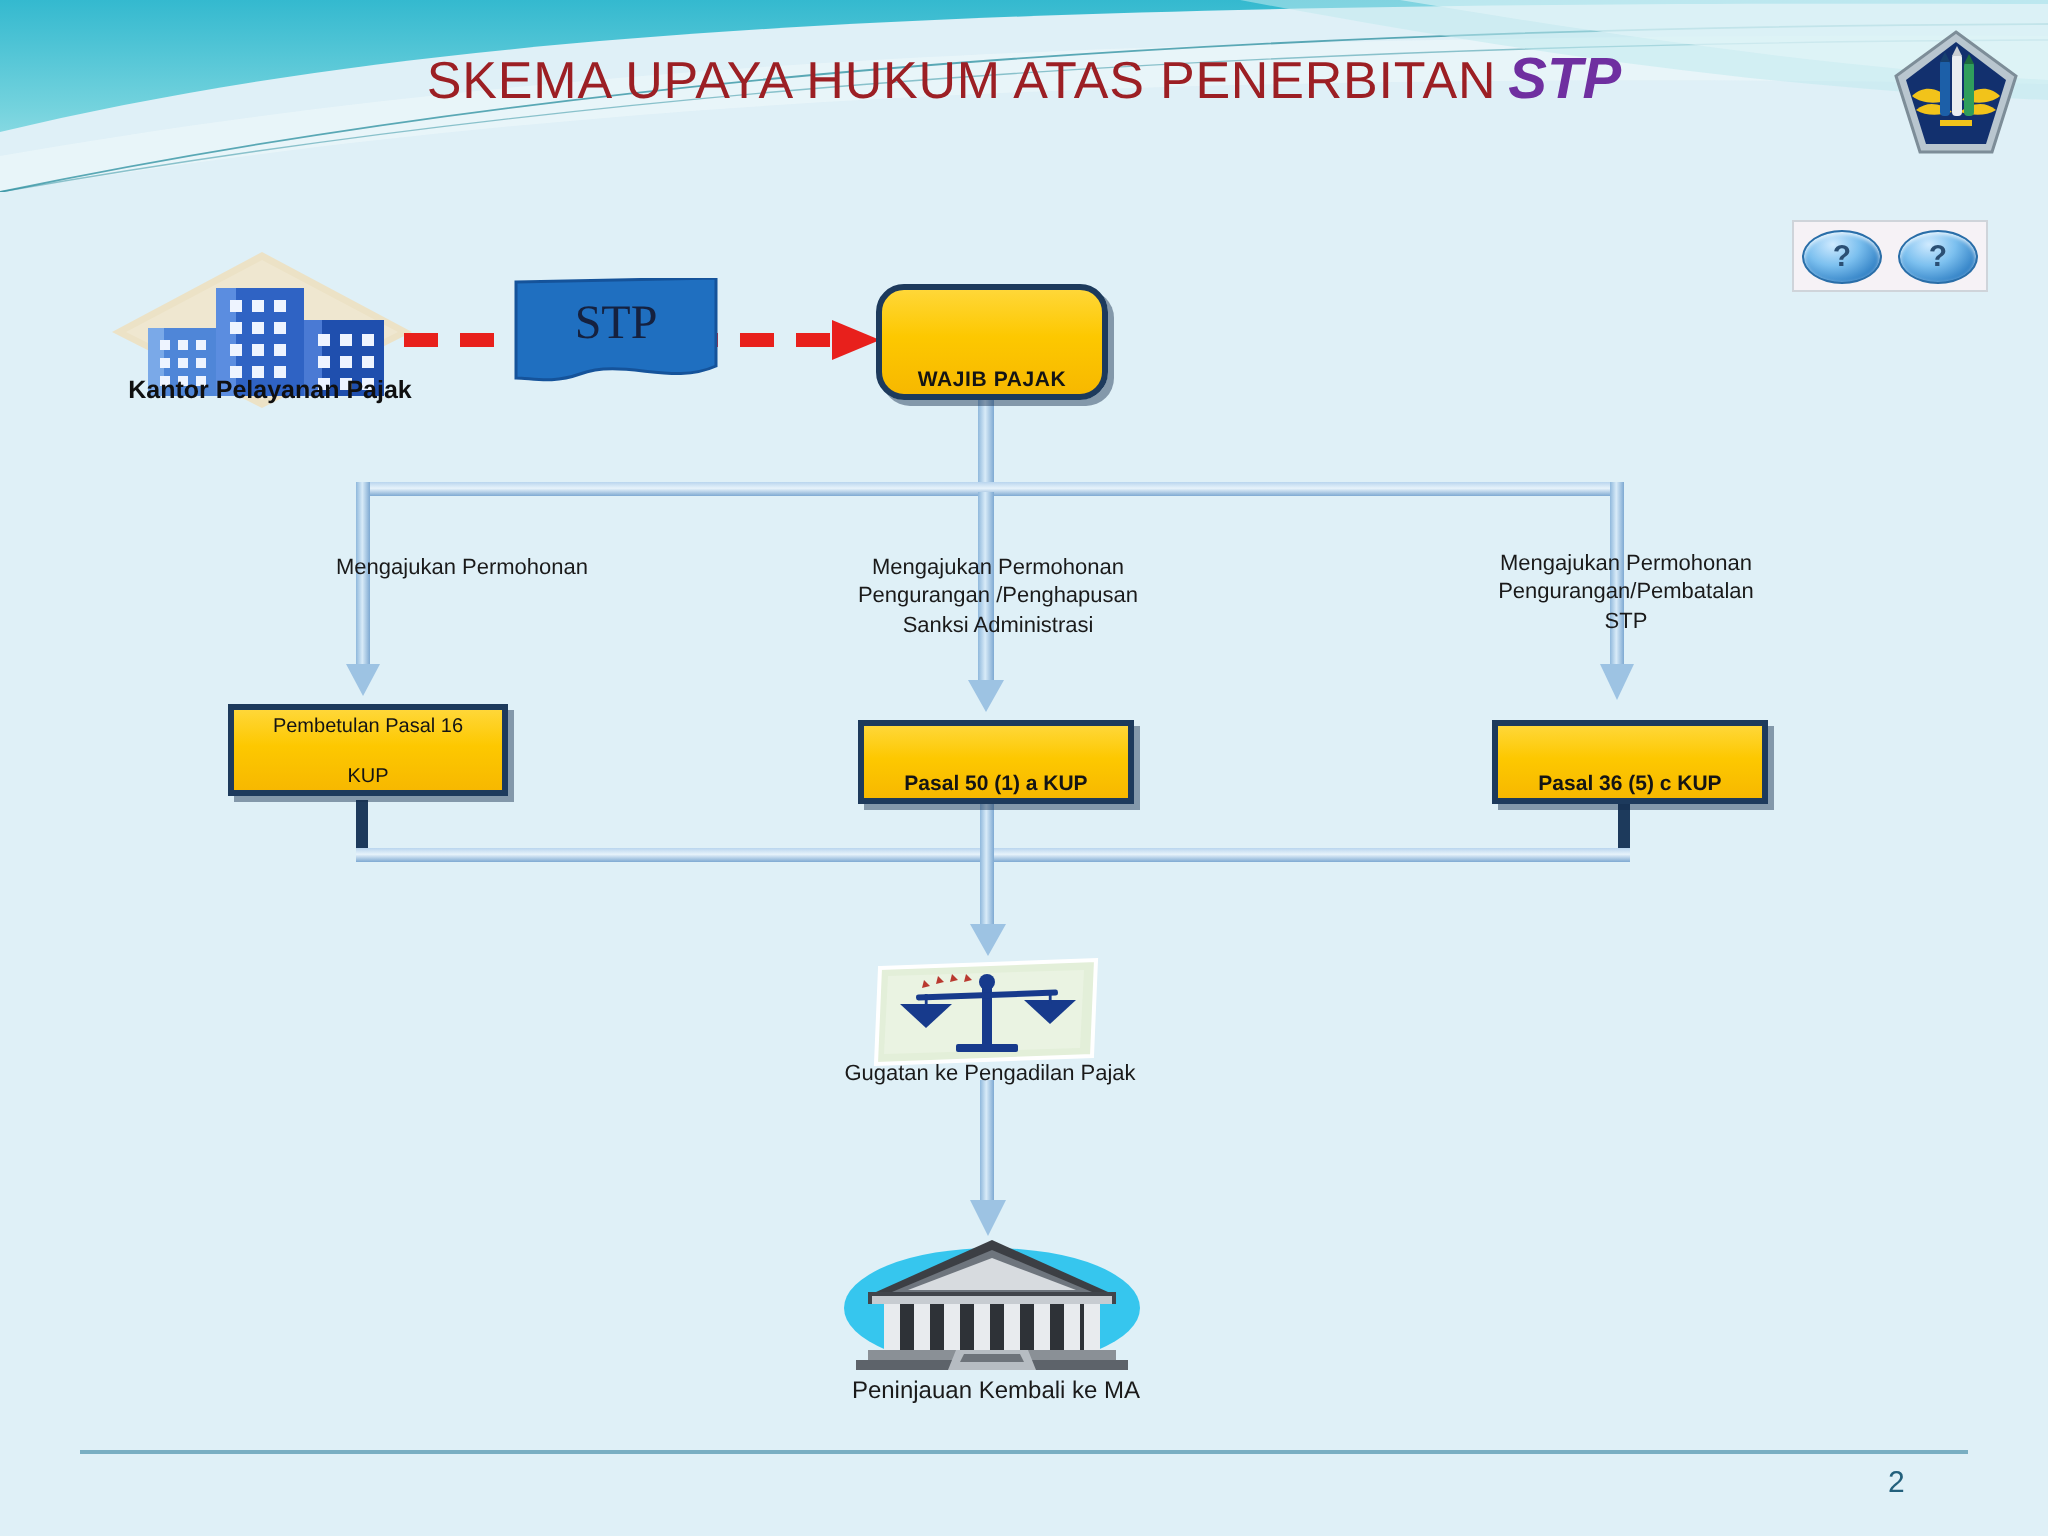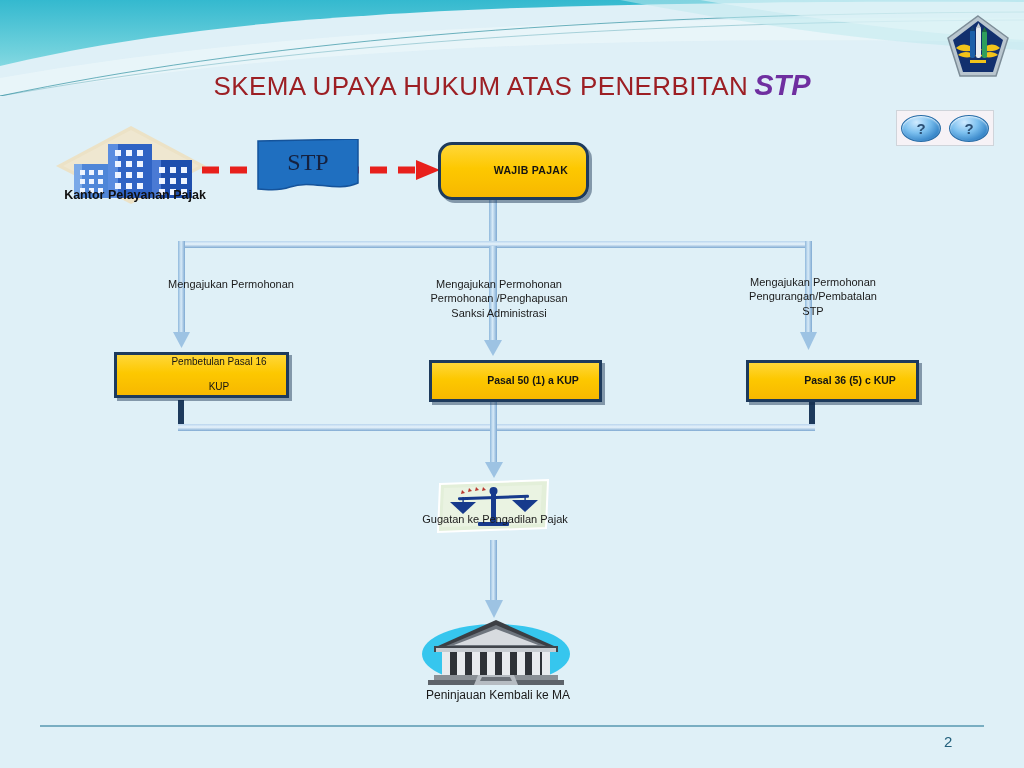--- a/index.html
+++ b/index.html
@@ -10,21 +10,20 @@
   }
   #stage{position:absolute;inset:0;width:1024px;height:768px;}
 
   
   .banner{position:absolute;left:0;top:0;width:1024px;height:96px;overflow:hidden;}
   .banner svg{display:block;}
 
   .title{
     position:absolute;left:0;top:24px;width:1024px;text-align:center;
     pointer-events:none;
-    margin-top:45px;
   }
   .title .t-main{
     font-size:26px;letter-spacing:.4px;color:#9c1f24;
     font-family:"Liberation Sans", sans-serif;font-weight:400;
   }
   .title .t-accent{
     font-size:29px;font-weight:bold;font-style:italic;color:#6f2fa0;
     margin-left:6px;
   }
 
@@ -59,43 +58,43 @@
     font-family:"Liberation Serif", serif;font-size:24px;color:#15213f;
   }
 
   
   .red-arrow{position:absolute;left:200px;top:158px;width:240px;height:24px;}
 
   
   .ybox{
     position:absolute;background:linear-gradient(180deg,#ffd738 0%,#fdc800 45%,#f7b800 100%);
     border:3px solid #1d3a5c;
-    display:flex;align-items:center;justify-content:center;text-align:center;
-    color:#141414;box-shadow:3px 3px 0 rgba(20,45,75,.45);padding-left:35px;
+    display:flex;align-items:flex-end;justify-content:center;text-align:center;
+    color:#141414;box-shadow:3px 3px 0 rgba(20,45,75,.45);
   }
   .ybox.rounded{border-radius:14px;}
   .ybox span{display:block;line-height:1.25;}
 
   #box-wp{left:438px;top:142px;width:110px;height:52px;font-size:10.5px;font-weight:bold;letter-spacing:.3px;}
   #box-pembetulan{left:114px;top:352px;width:134px;height:40px;font-size:10px;font-weight:normal;}
   #box-pasal36a{left:429px;top:360px;width:132px;height:36px;font-size:10.5px;font-weight:bold;}
   #box-pasal36c{left:746px;top:360px;width:132px;height:36px;font-size:10.5px;font-weight:bold;}
 
   
   .conn{position:absolute;left:0;top:0;width:1024px;height:768px;pointer-events:none;}
 
   
   .blabel{position:absolute;text-align:center;font-size:11px;color:#1a1a1a;line-height:1.3;}
   #lbl-left{left:96px;top:277px;width:270px;}
   #lbl-mid{left:404px;top:277px;width:190px;}
   #lbl-right{left:728px;top:275px;width:170px;}
 
   
   .scales{position:absolute;left:434px;top:478px;width:120px;height:56px;}
-  .scales-label{position:absolute;left:390px;top:513px;width:210px;text-align:center;
+  .scales-label{position:absolute;left:390px;top:531px;width:210px;text-align:center;
     font-size:11px;color:#1a1a1a;}
 
   
   .court{position:absolute;left:420px;top:612px;width:152px;height:78px;}
   .court-label{position:absolute;left:398px;top:688px;width:200px;text-align:center;
     font-size:12px;color:#1a1a1a;}
 
   
   .footer-rule{position:absolute;left:40px;top:725px;width:944px;height:2px;
     background:#79aec2;}
@@ -288,21 +287,21 @@
   <div class="ybox" id="box-pasal36c">
     <span>Pasal 36 (5) c KUP</span>
   </div>
 
   <div class="blabel" id="lbl-left">
     <div>Mengajukan Permohonan</div>
   </div>
 
   <div class="blabel" id="lbl-mid">
     <div>Mengajukan Permohonan</div>
-    <div>Permohonan /Penghapusan</div>
+    <div>Pengurangan /Penghapusan</div>
     <div>Sanksi Administrasi</div>
   </div>
 
   <div class="blabel" id="lbl-right">
     <div>Mengajukan Permohonan</div>
     <div>Pengurangan/Pembatalan</div>
     <div>STP</div>
   </div>
 
   <div class="scales">

